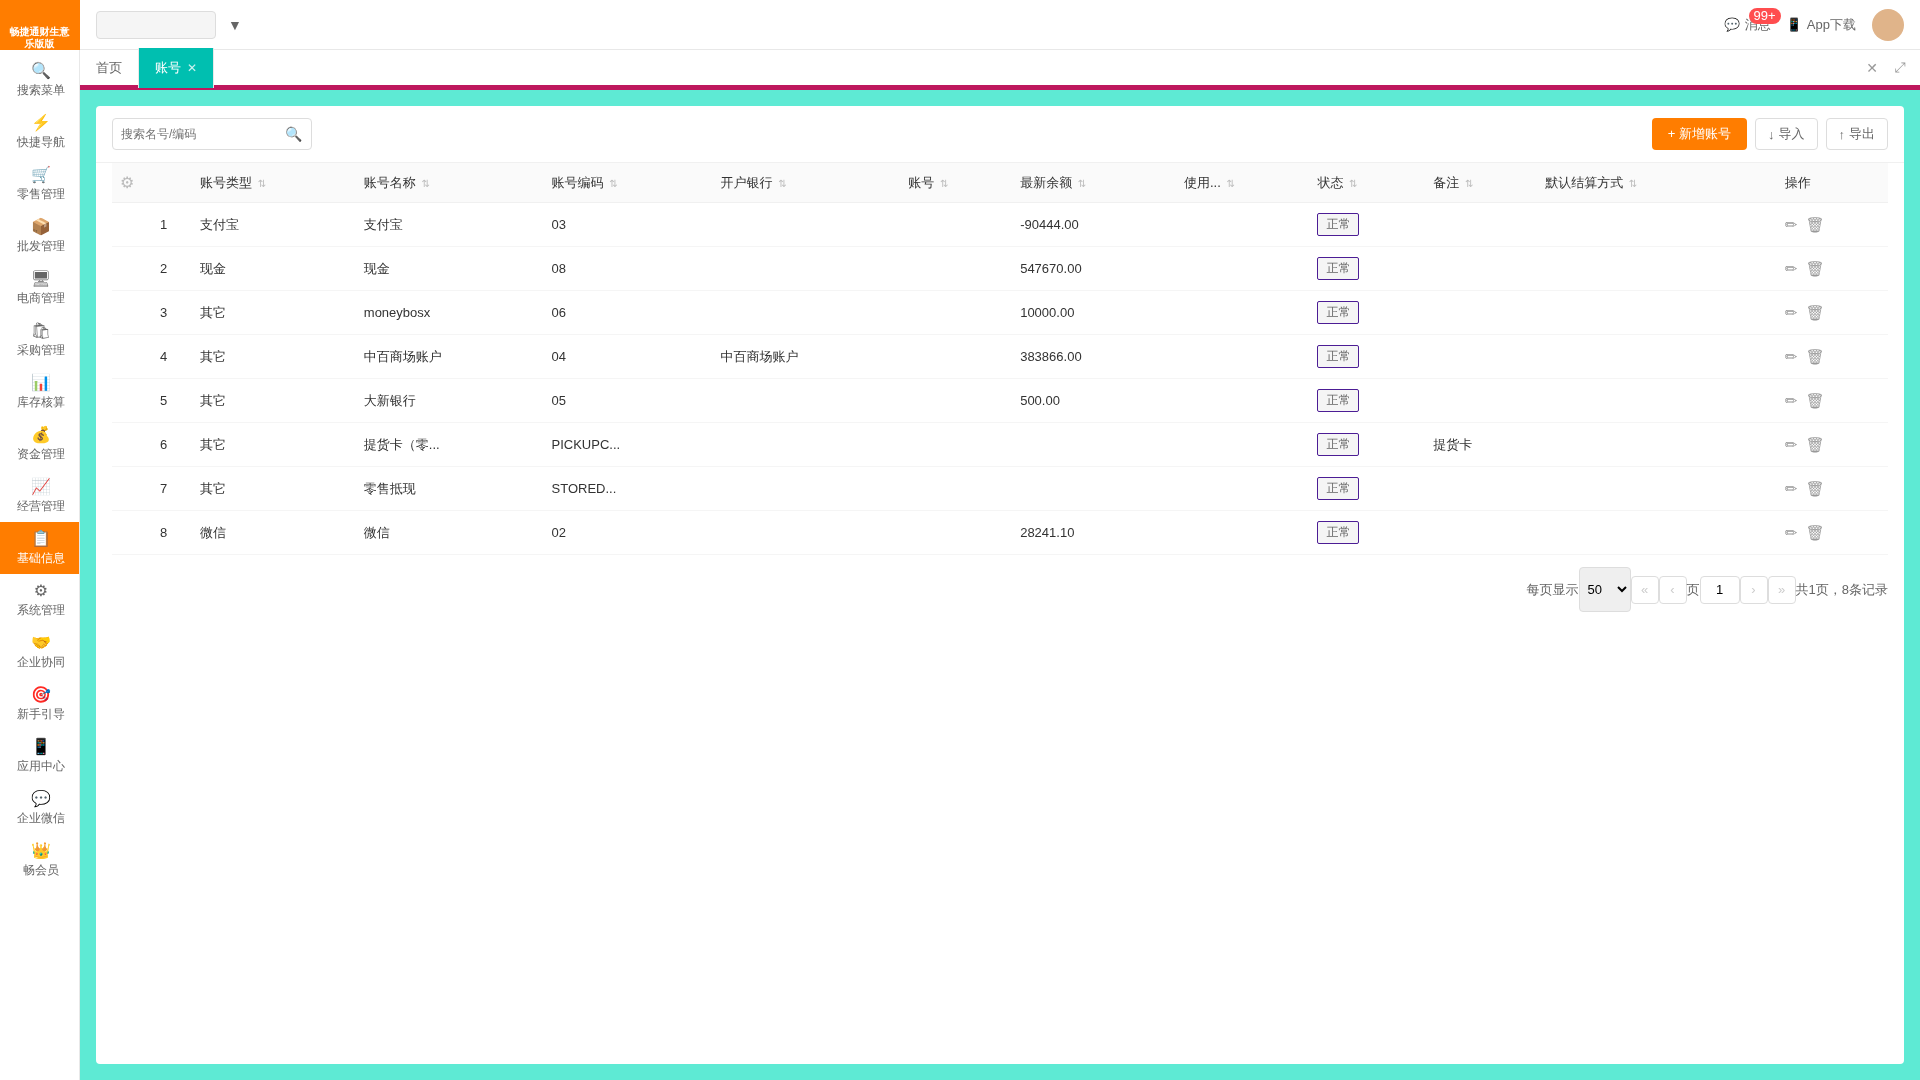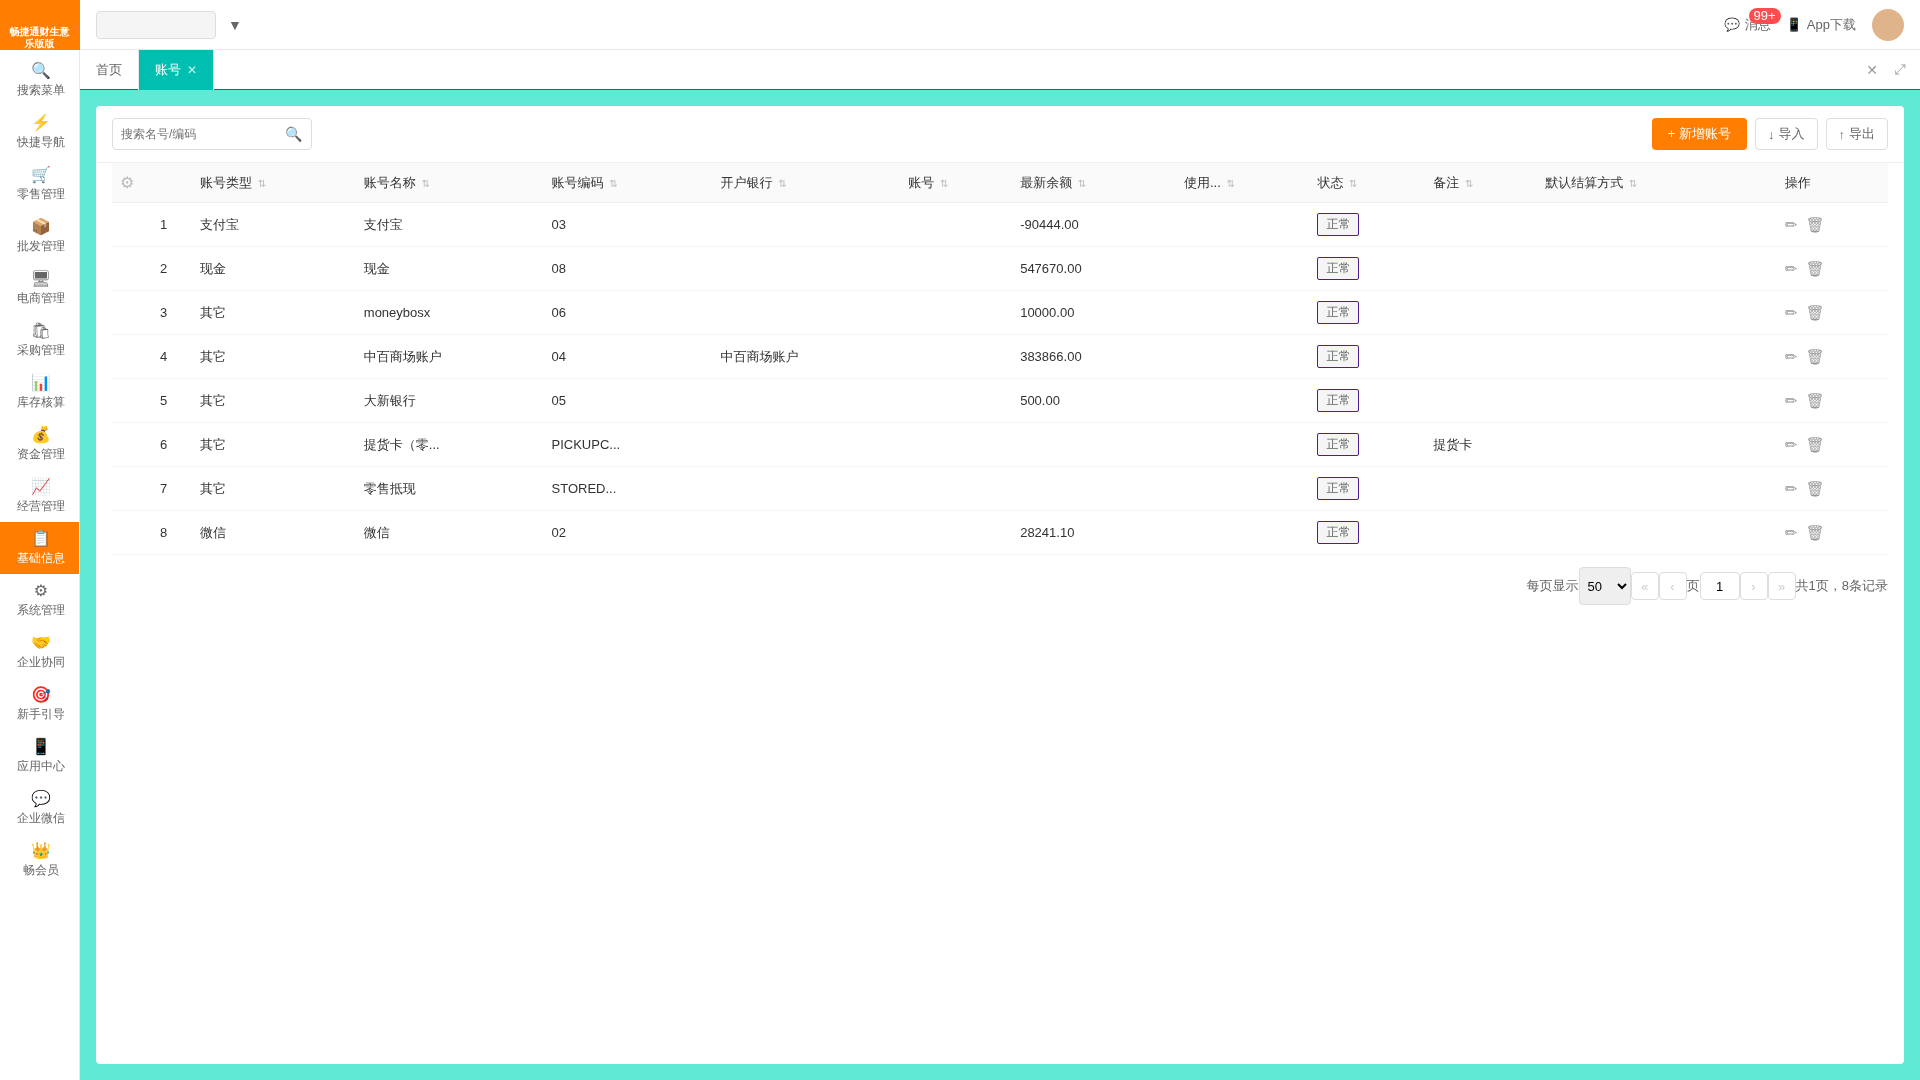--- a/index.html
+++ b/index.html
@@ -134,21 +134,21 @@
       background: #ddd;
       overflow: hidden;
     }
 
     
     .tab-bar {
       height: 40px;
       background: #fff;
       display: flex;
       align-items: center;
-      border-bottom: 1px solid #be185d;
+      border-bottom: 5px solid #be185d;
       flex-shrink: 0;
       padding: 0 0;
     }
     .tab-item {
       height: 40px;
       display: flex;
       align-items: center;
       padding: 0 16px;
       cursor: pointer;
       font-size: 13px;
@@ -305,21 +305,21 @@
       padding: 12px 16px;
       gap: 0;
       font-size: 13px;
       color: #666;
     }
     .page-size-select {
       border: 1px solid #ddd;
       border-radius: 4px;
       padding: 2px 4px;
       font-size: 13px;
-      height: 38px;
+      height: 45px;
     }
     .page-btn {
       width: 28px;
       height: 28px;
       display: flex;
       align-items: center;
       justify-content: center;
       border: 1px solid #ddd;
       border-radius: 4px;
       cursor: pointer;

